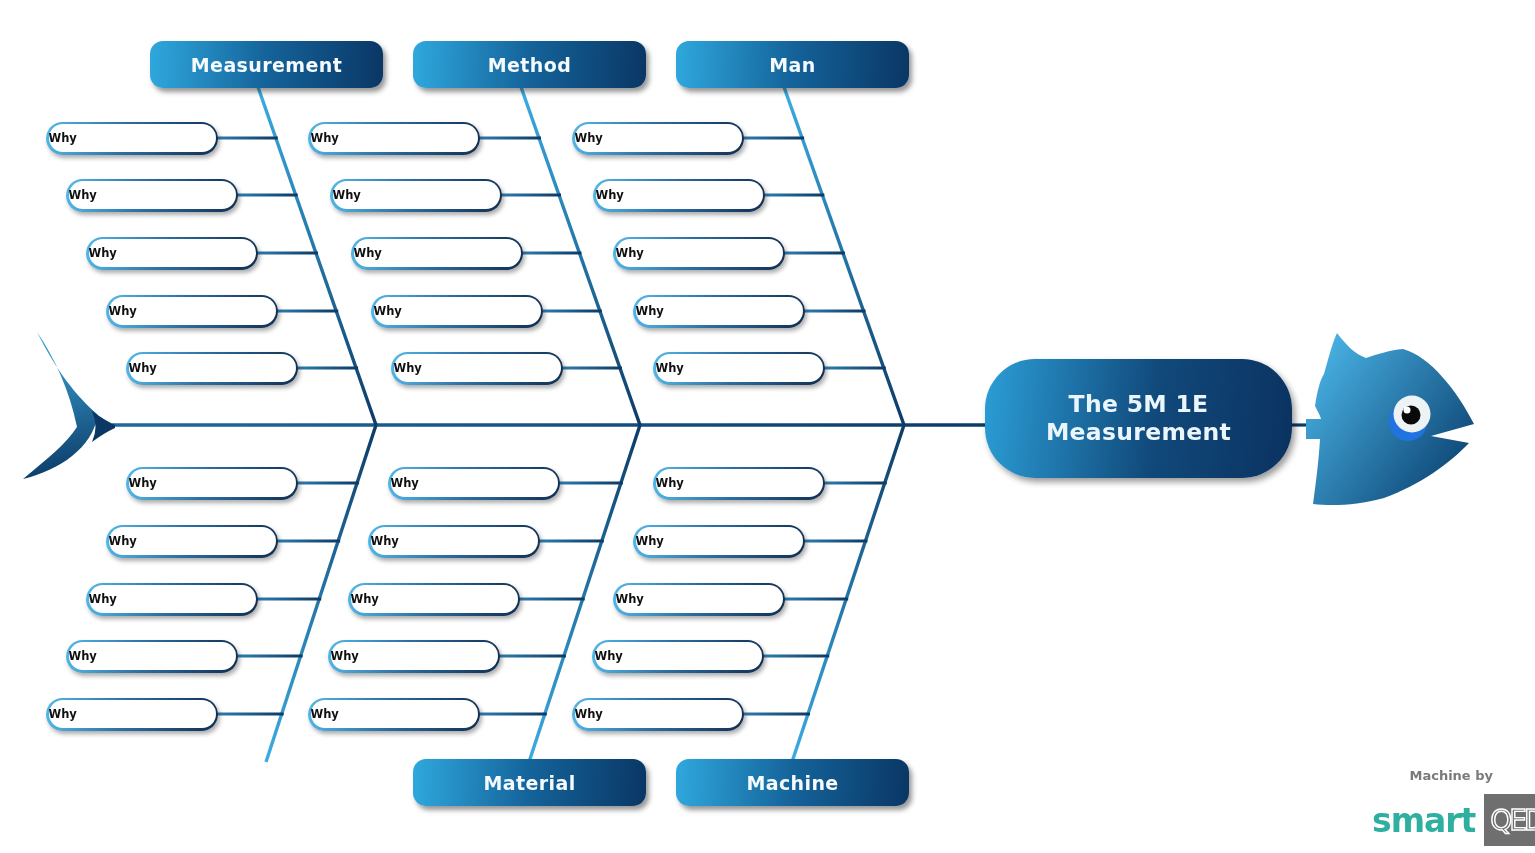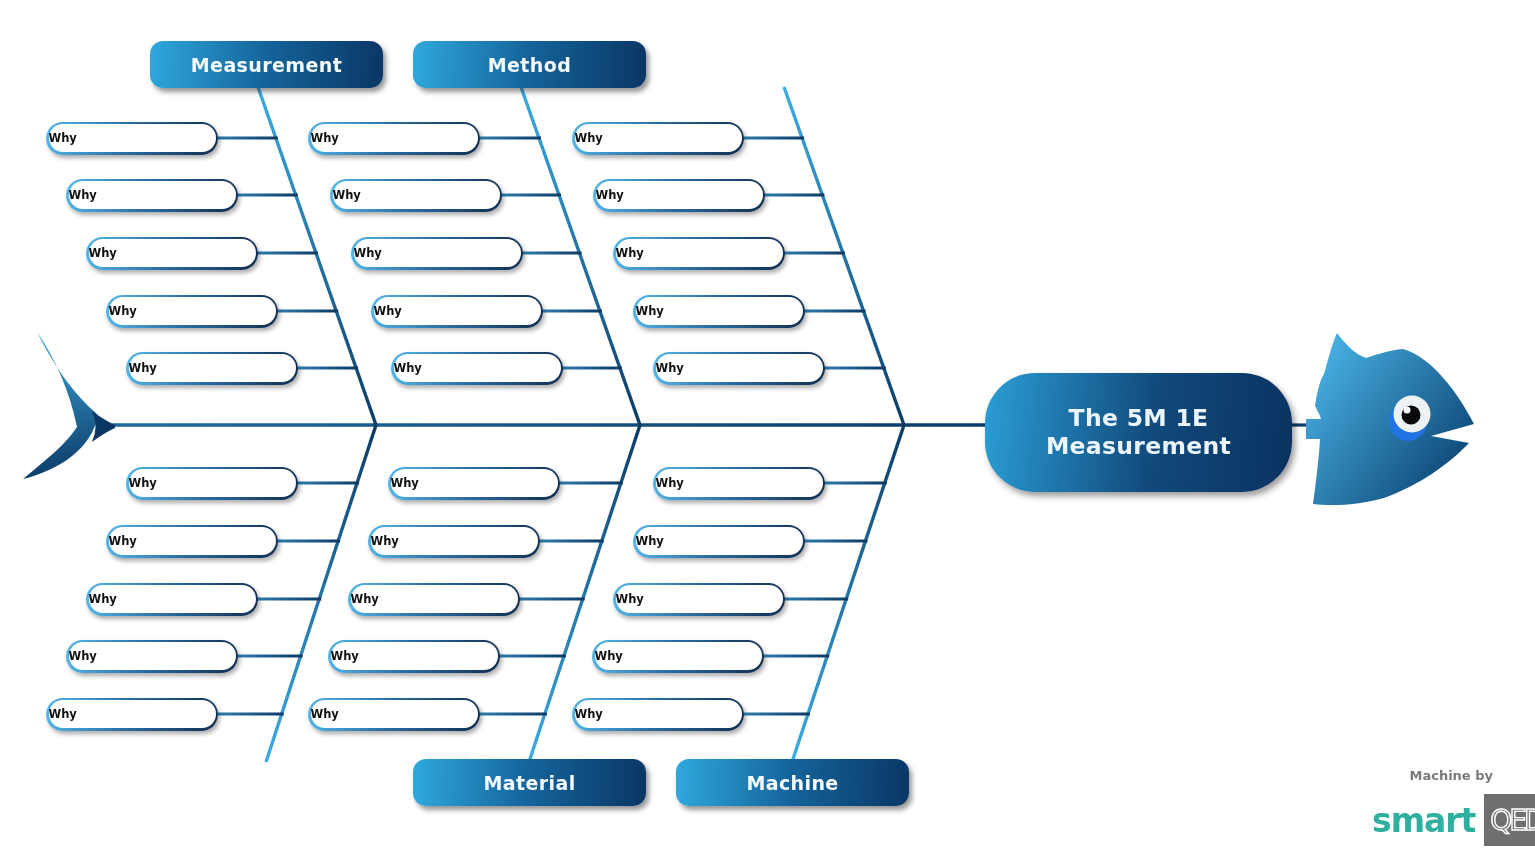--- a/index.html
+++ b/index.html
@@ -9,21 +9,21 @@
   .cat-label{position:absolute;width:233px;height:47px;border-radius:13px;
     display:flex;align-items:center;justify-content:center;
     color:#f4fafd;font-weight:bold;font-size:19px;letter-spacing:.4px;
     background:linear-gradient(92deg,#2fa8dd 0%,#14639a 50%,#0a3765 100%);
     box-shadow:3px 4px 5px rgba(25,25,25,.45);}
   .why{position:absolute;width:172px;height:33px;border-radius:17px;box-sizing:border-box;
     padding:2.5px;background:linear-gradient(100deg,#54b8e9 0%,#2d6fa3 45%,#112e51 100%);
     box-shadow:2px 3px 4px rgba(40,40,40,.38);}
   .why .in{background:#ffffff;height:100%;border-radius:14px;display:flex;align-items:center;
     font-size:11.5px;font-weight:bold;color:#101010;}
-  .node{position:absolute;left:985px;top:373px;width:307px;height:119px;border-radius:50px;
+  .node{position:absolute;left:985px;top:359px;width:307px;height:119px;border-radius:50px;
     background:linear-gradient(96deg,#2b9ed6 0%,#11497b 55%,#0a3260 100%);
     box-shadow:3px 4px 6px rgba(15,15,15,.42);
     display:flex;flex-direction:column;align-items:center;justify-content:center;
     color:#eaf5fc;font-size:23.5px;font-weight:bold;line-height:1.18;letter-spacing:.3px;text-align:right;}
   .powered{position:absolute;left:1403px;top:768px;width:90px;text-align:right;
     font-size:13px;font-weight:bold;color:#7a7a7a;}
   .brand{position:absolute;left:1372px;top:794px;display:flex;align-items:center;gap:8px;}
   .brand .smart{color:#2faf9f;font-size:33px;font-weight:bold;letter-spacing:-1px;line-height:1;margin-right:1px;}
   .brand .qed{width:64px;height:52px;background:#6f6f6f;display:flex;align-items:center;justify-content:center;
     font-size:28px;font-weight:500;letter-spacing:-3px;color:transparent;-webkit-text-stroke:1.4px #ffffff;}
@@ -246,20 +246,21 @@
         <circle cx="108" cy="92" r="19" fill="#2273e2"></circle>
         <circle cx="112" cy="84" r="18.5" fill="#edf2f5"></circle>
         <circle cx="111" cy="85" r="9.5" fill="#0a0a0a"></circle>
         <circle cx="107" cy="80" r="3.5" fill="#ffffff"></circle>
       </g>
     </g>
   </svg>
 
   <div class="cat-label" style="left:150px;top:41px">Measurement</div>
   <div class="cat-label" style="left:413px;top:41px">Method</div>
+  <div class="cat-label" style="left:676px;top:41px">Man</div>
   <div class="cat-label" style="left:413px;top:759px">Material</div>
   <div class="cat-label" style="left:676px;top:759px">Machine</div>
 
   <div class="node">
     <span>The 5M 1E</span>
     <span>Measurement</span>
   </div>
 
   <div class="powered">Machine by</div>
   <div class="brand">

